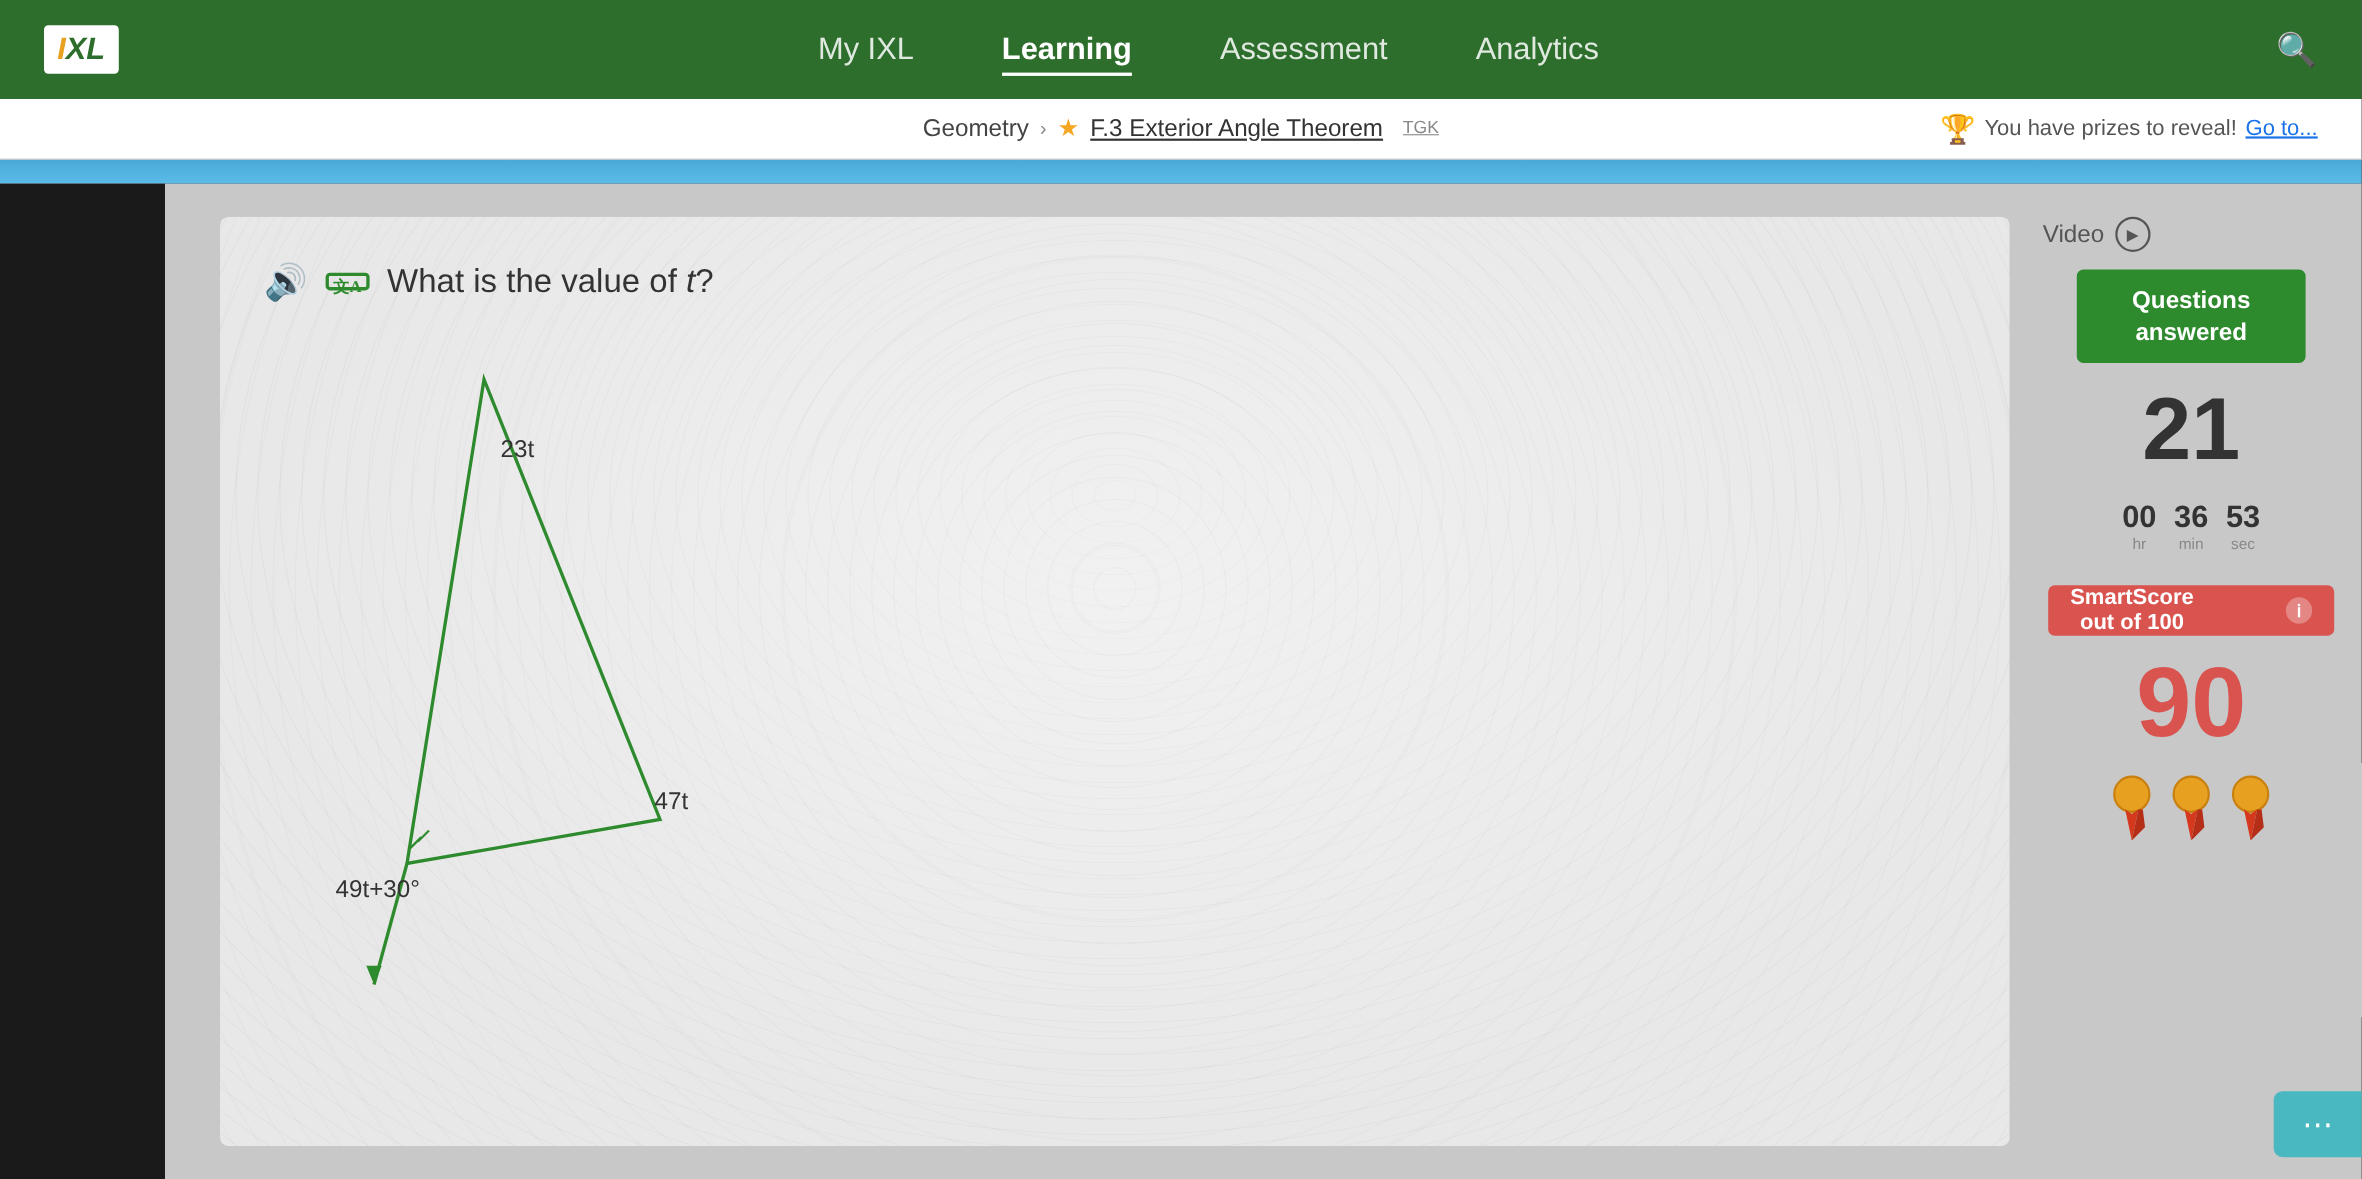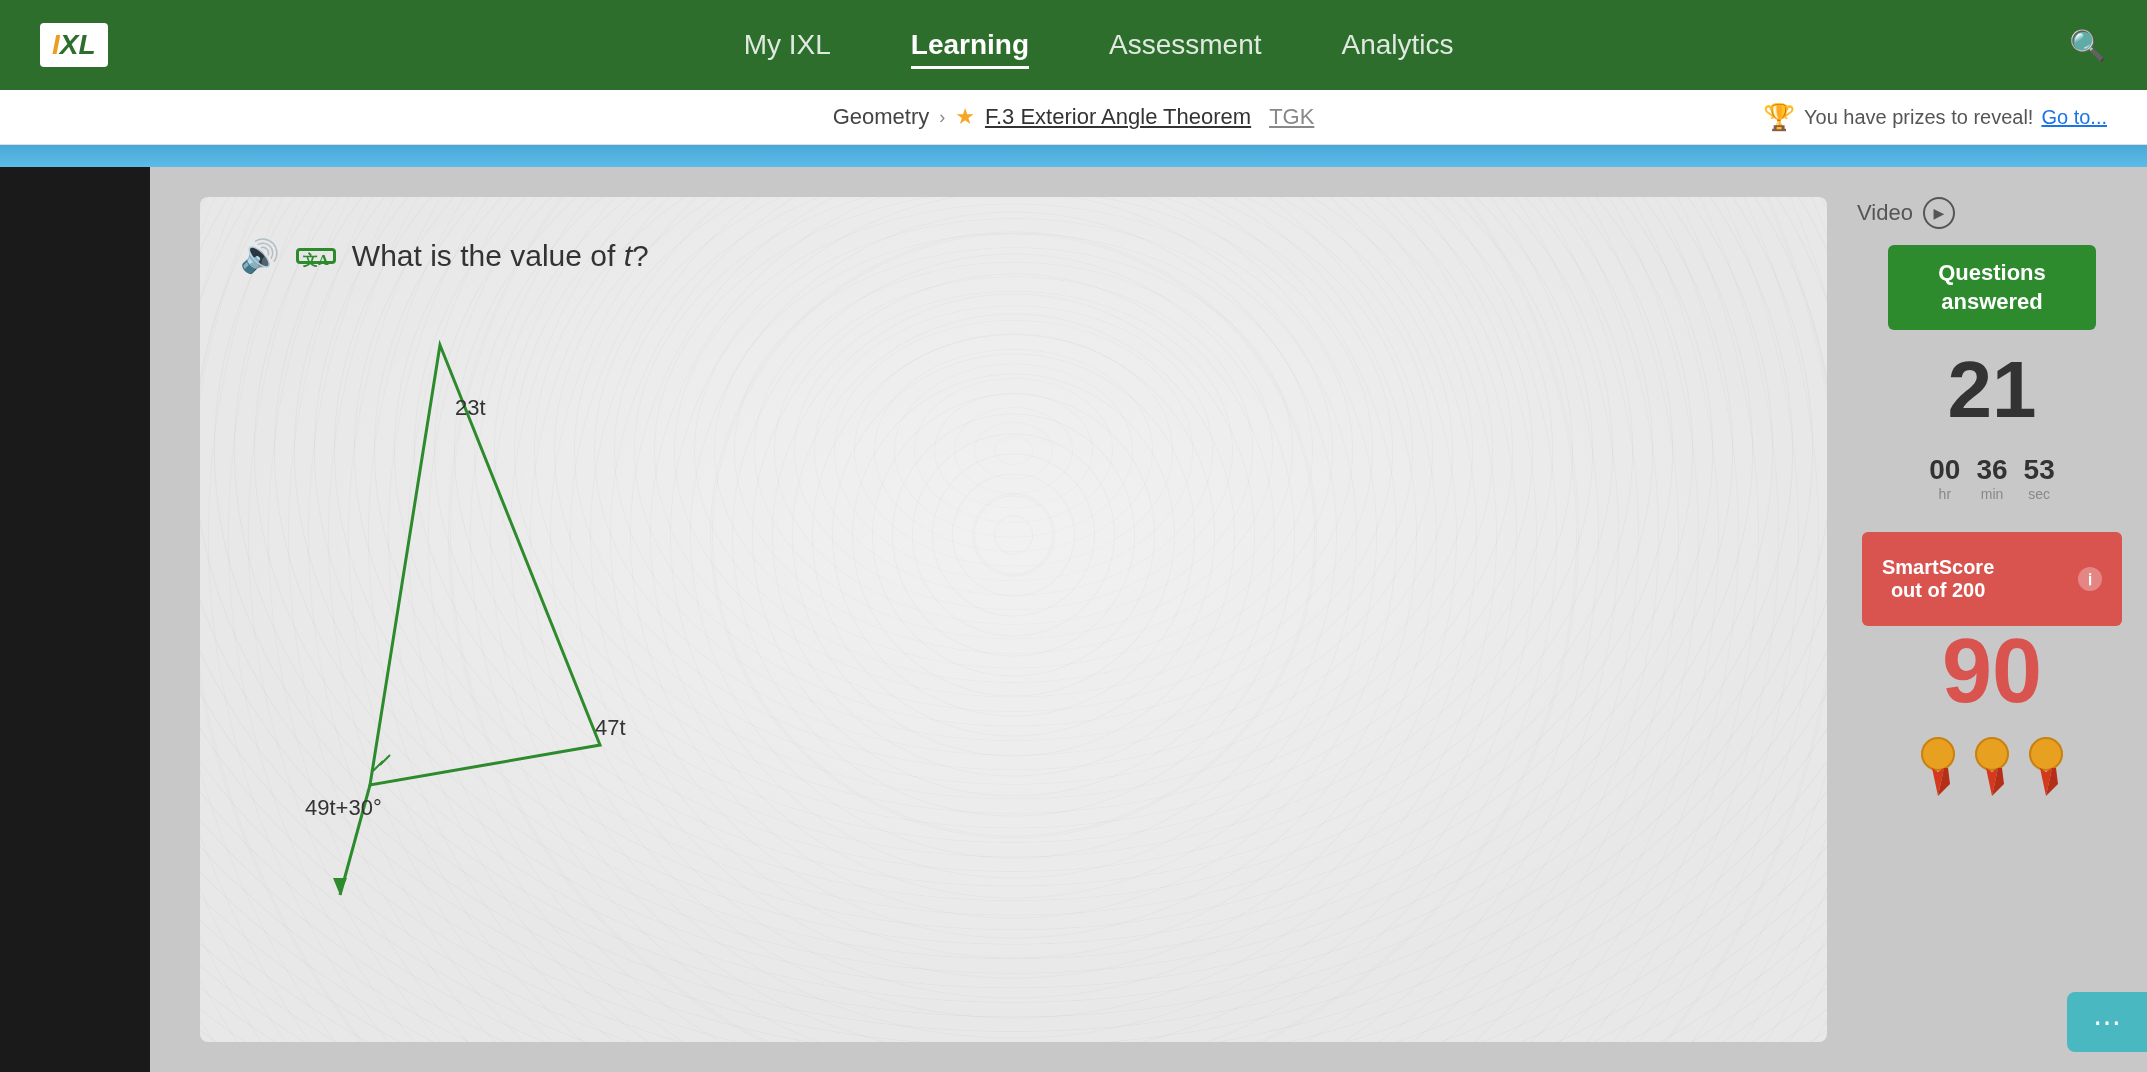--- a/index.html
+++ b/index.html
@@ -66,21 +66,21 @@
     .breadcrumb {
       display: flex;
       align-items: center;
       gap: 10px;
       font-size: 22px;
     }
     .breadcrumb-link { color: #444; text-decoration: none; }
     .breadcrumb-arrow { color: #888; font-size: 18px; }
     .breadcrumb-star { color: #f5a623; font-size: 22px; }
     .breadcrumb-current { color: #333; font-weight: 500; text-decoration: underline; }
-    .breadcrumb-code { color: #888; font-size: 22px; margin-left: 8px; text-decoration: underline; }
+    .breadcrumb-code { color: #888; font-size: 16px; margin-left: 8px; text-decoration: underline; }
     .prizes-notice {
       position: absolute;
       right: 40px;
       display: flex;
       align-items: center;
       gap: 8px;
       color: #555;
       font-size: 20px;
     }
     .prizes-icon { color: #f5a623; font-size: 26px; }
@@ -248,29 +248,30 @@
       color: #333;
     }
     .timer-label {
       font-size: 14px;
       color: #888;
     }
 
     .smart-score-btn {
       background: #d9534f;
       color: white;
-      padding: 24px 20px;
+      padding: 0 20px;
       border-radius: 6px;
       font-size: 20px;
       font-weight: bold;
       text-align: center;
       width: 260px;
       display: flex;
       align-items: center;
       justify-content: space-between;
+      margin-bottom: 16px;
     }
     .smart-score-info {
       width: 24px;
       height: 24px;
       border-radius: 50%;
       background: rgba(255,255,255,0.3);
       display: flex;
       align-items: center;
       justify-content: center;
       font-size: 16px;
@@ -398,21 +399,21 @@
       </div>
       <div class="timer-unit">
         <span class="timer-value">53</span>
         <span class="timer-label">sec</span>
       </div>
     </div>
 
     <div class="smart-score-btn">
       <div>
         <div>SmartScore</div>
-        <div>out of 200</div>
+        <div>out of 100</div>
       </div>
       <div class="smart-score-info">ℹ</div>
     </div>
 
     <div class="smart-score-value">90</div>
 
     <div class="badges-row">
 
       <div class="badge">
         <svg width="44" height="60" viewBox="0 0 44 60">

